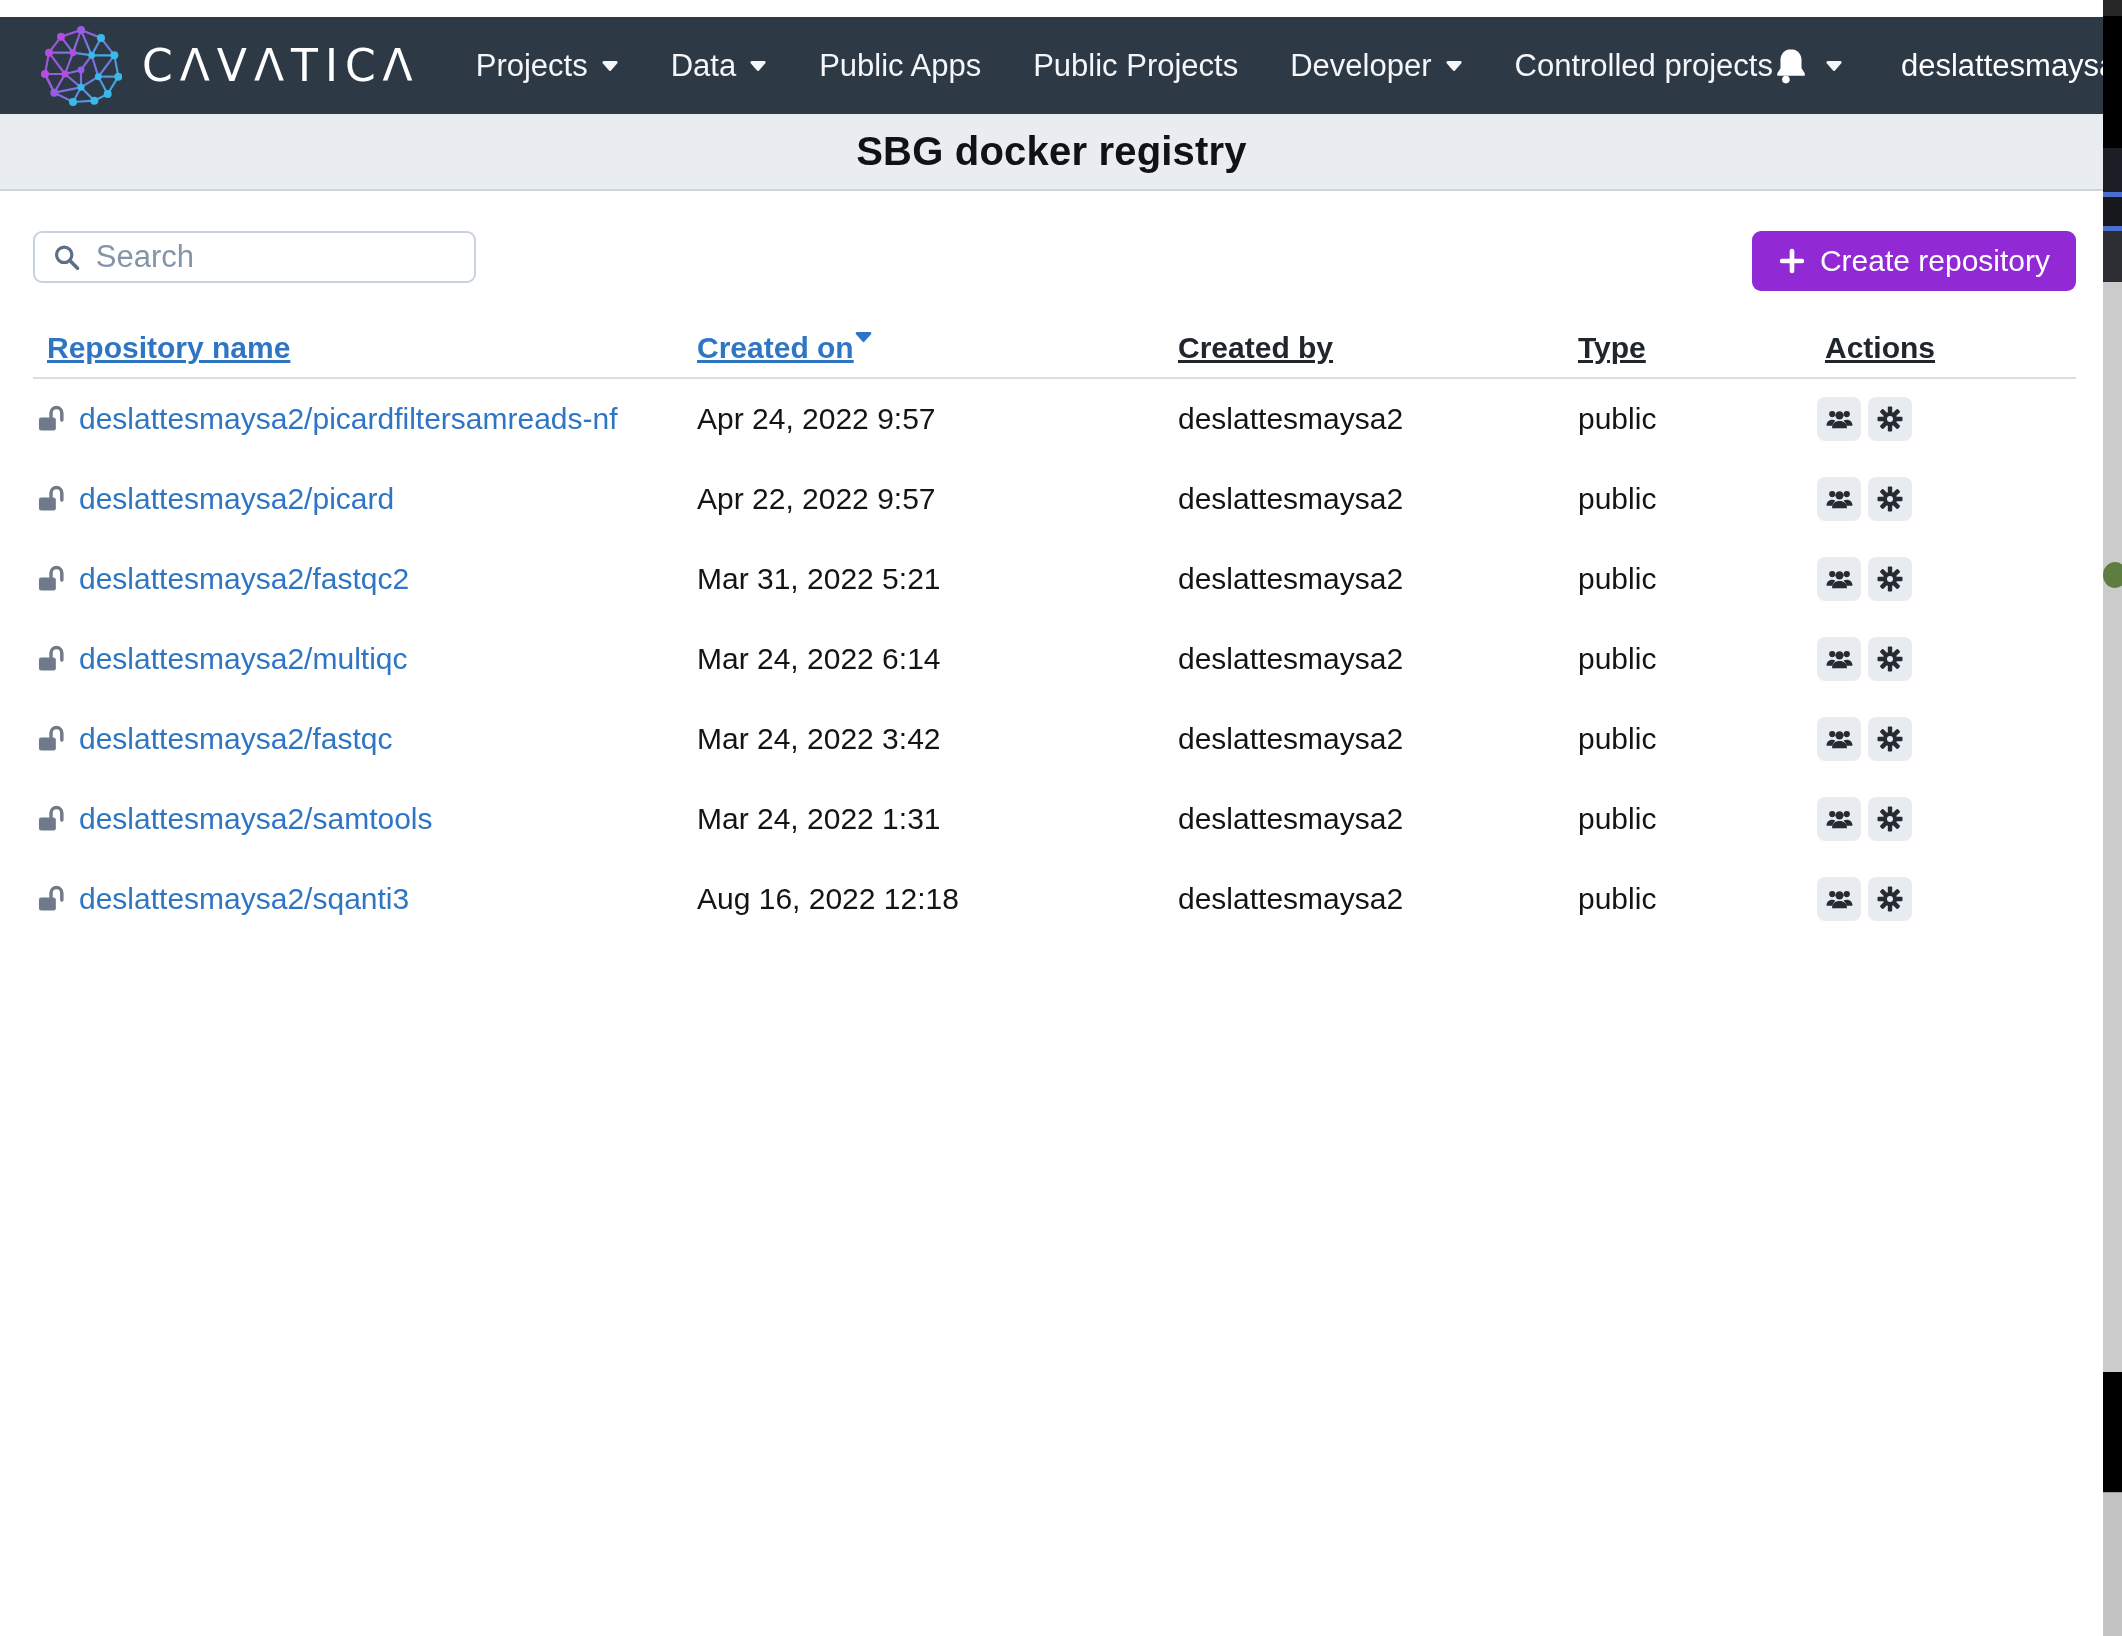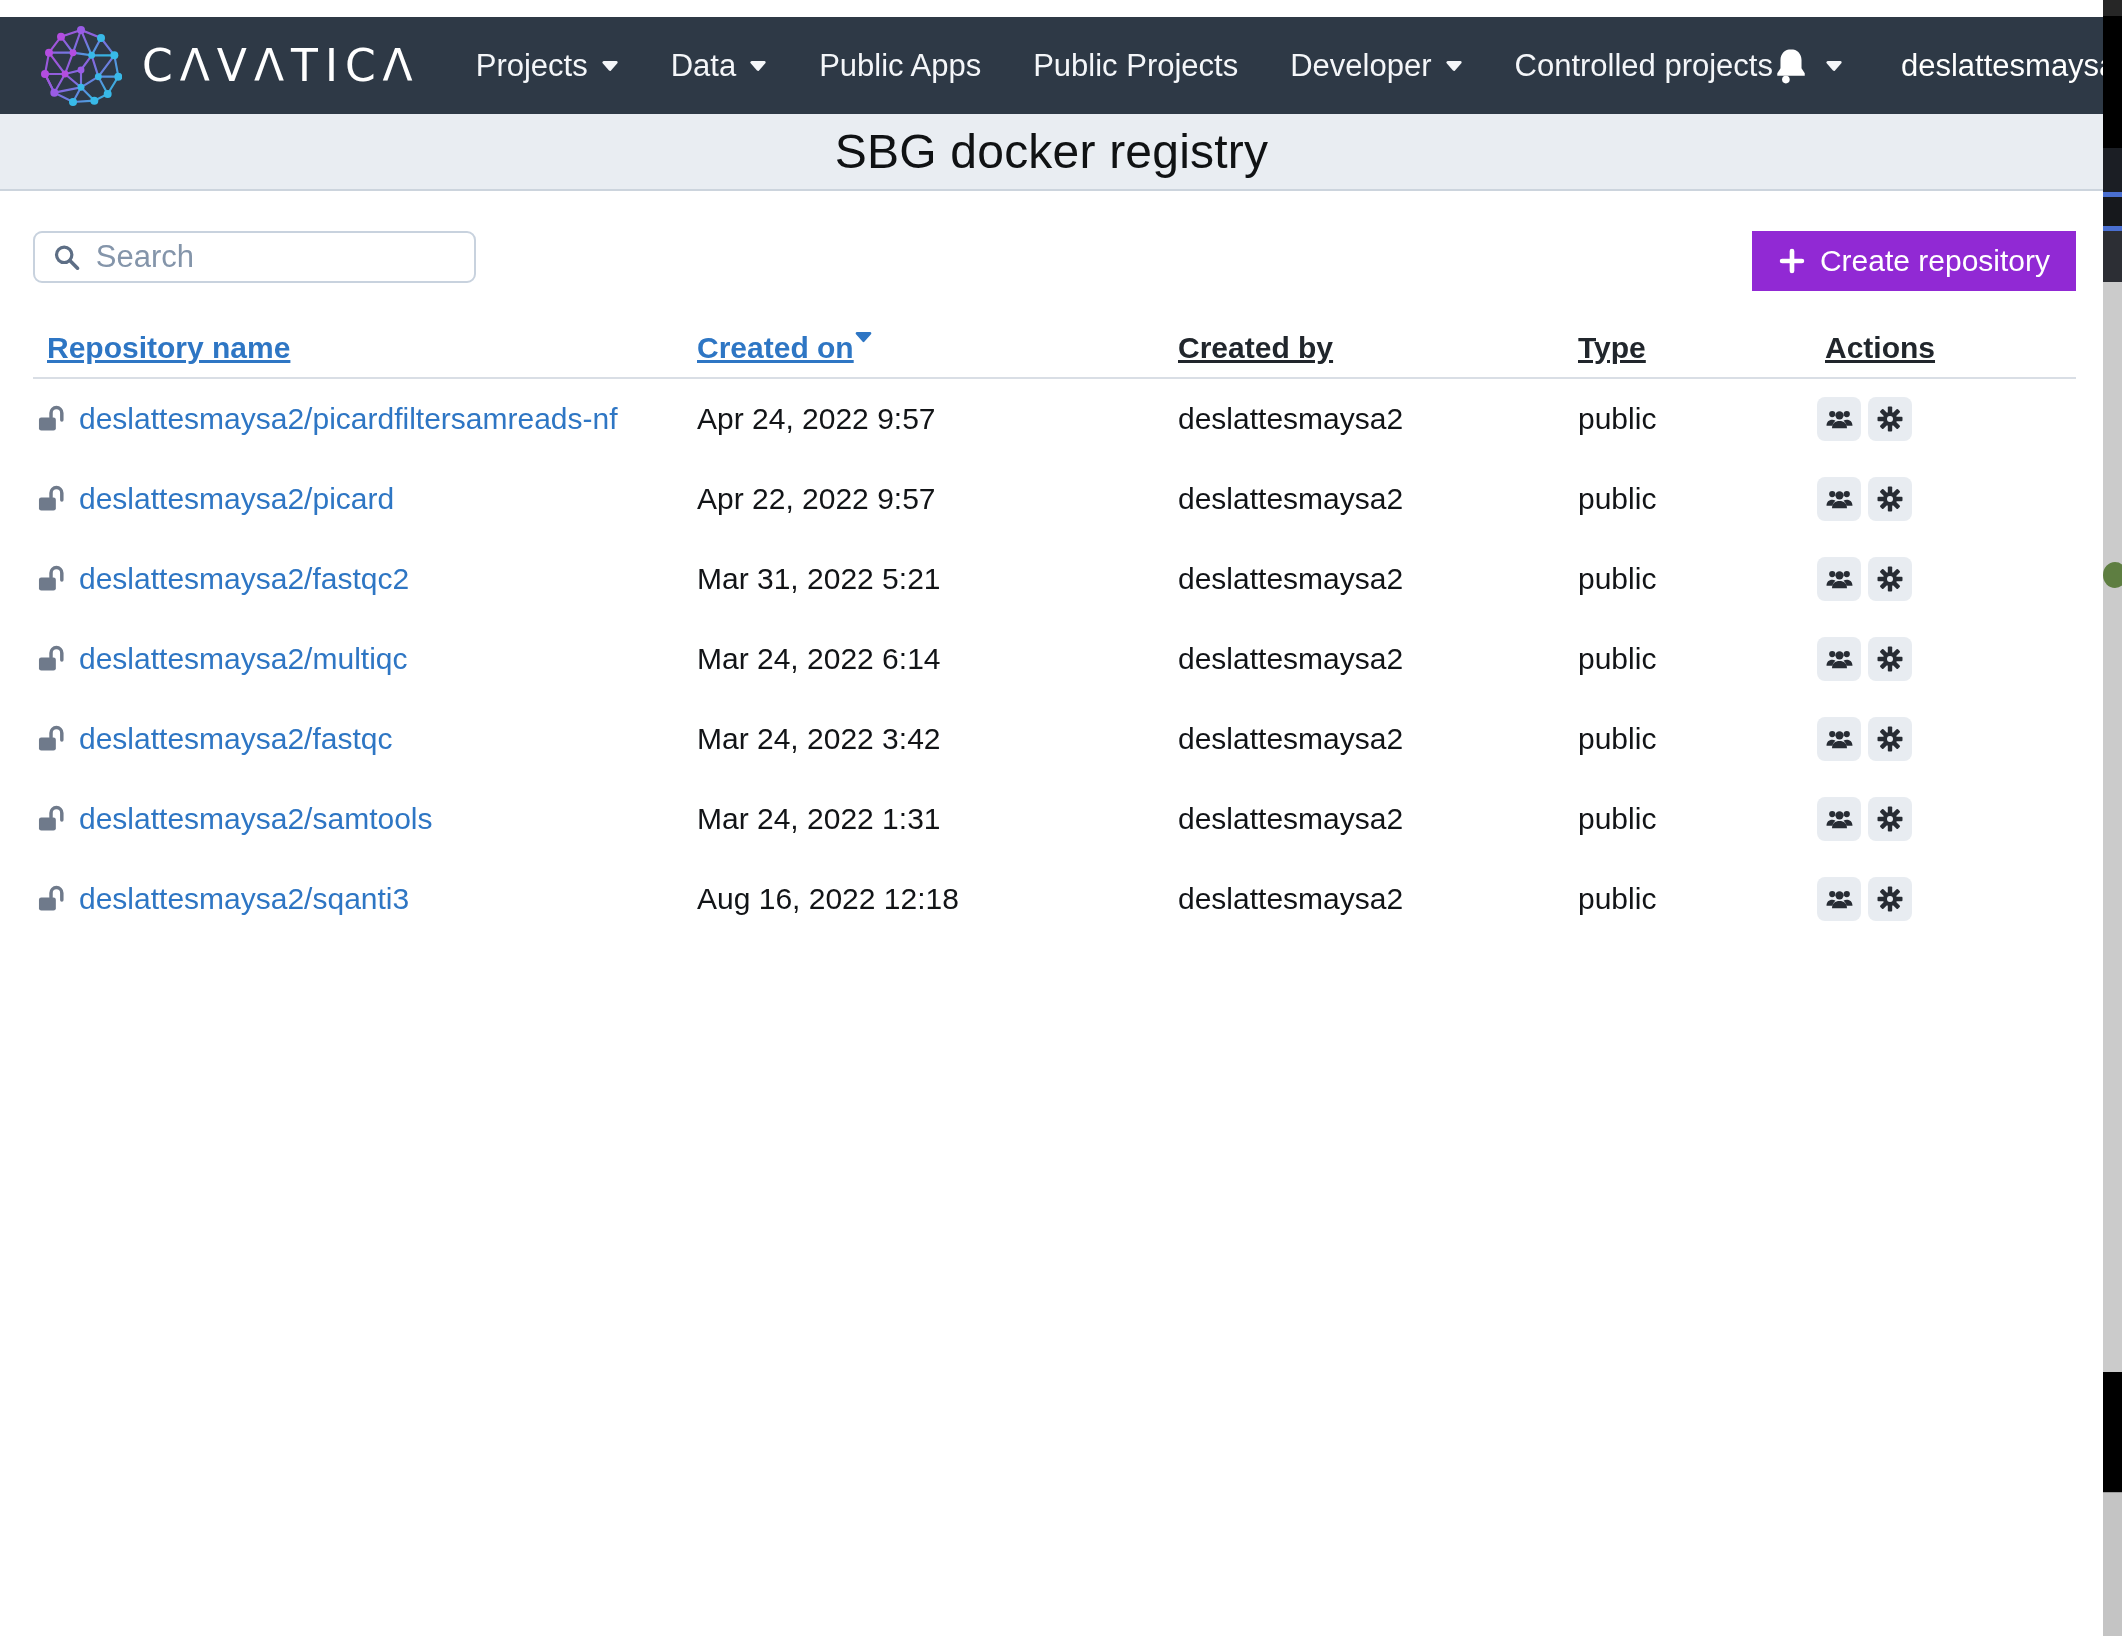--- a/index.html
+++ b/index.html
@@ -35,40 +35,40 @@
   .bell-wrap { display: flex; align-items: center; gap: 16px; cursor: pointer; }
   .user-menu { display: flex; align-items: center; gap: 15px; margin-left: 42px; font-size: 31px; color: #ffffff; cursor: pointer; white-space: nowrap; }
 
   
   .title-bar {
     height: 77px; flex: 0 0 77px;
     background: var(--titlebar_bg, #e9edf2);
     border-bottom: 2px solid #ccd4dd;
     display: flex; align-items: center; justify-content: center;
   }
-  .page-title { font-size: 48px; font-weight: 400; color: #101214; letter-spacing: 0.2px; }
+  .page-title { font-size: 40px; font-weight: 700; color: #101214; letter-spacing: 0.2px; }
 
   
   .content { flex: 1; padding: 40px 27px 0 33px; }
 
   .toolbar { display: flex; justify-content: space-between; align-items: flex-start; }
   .search-box {
     width: 443px; height: 52px;
     border: 2px solid #c8d2de; border-radius: 9px;
     display: flex; align-items: center; gap: 15px;
     padding: 0 18px; background: #fff;
   }
   .search-box input {
     border: none; outline: none; background: transparent;
     font-family: inherit; font-size: 31px; color: #2c3razz442; width: 100%;
   }
   .search-box input::placeholder { color: #8495aa; }
 
   .create-btn {
-    height: 60px; border: none; border-radius: 0;
+    height: 60px; border: none; border-radius: 9px;
     background: var(--accent_purple, #9129d4);
     color: #ffffff; font-family: inherit; font-size: 30px; font-weight: 500;
     display: flex; align-items: center; gap: 14px;
     padding: 0 26px; cursor: pointer;
   }
 
   
   .repo-table { margin-top: 28px; }
   .thead, .trow {
     display: grid;

